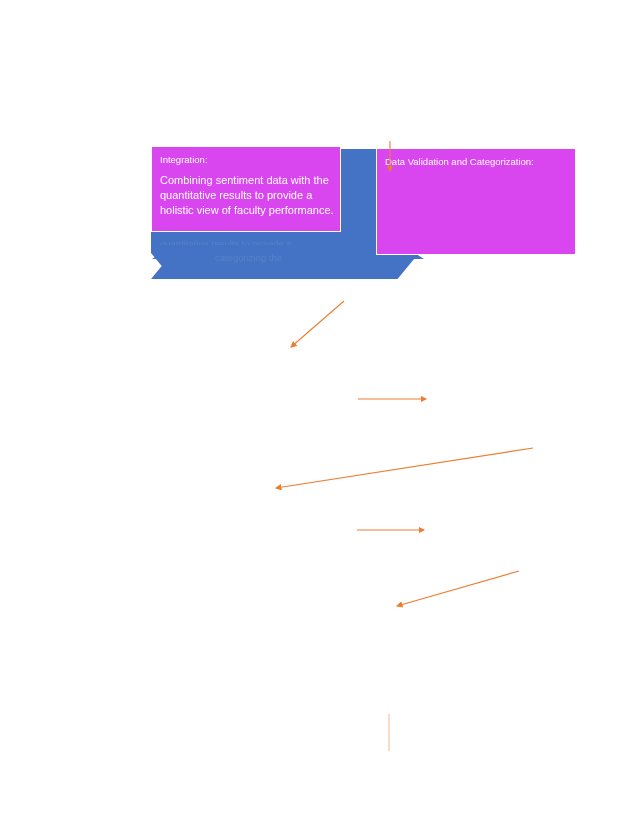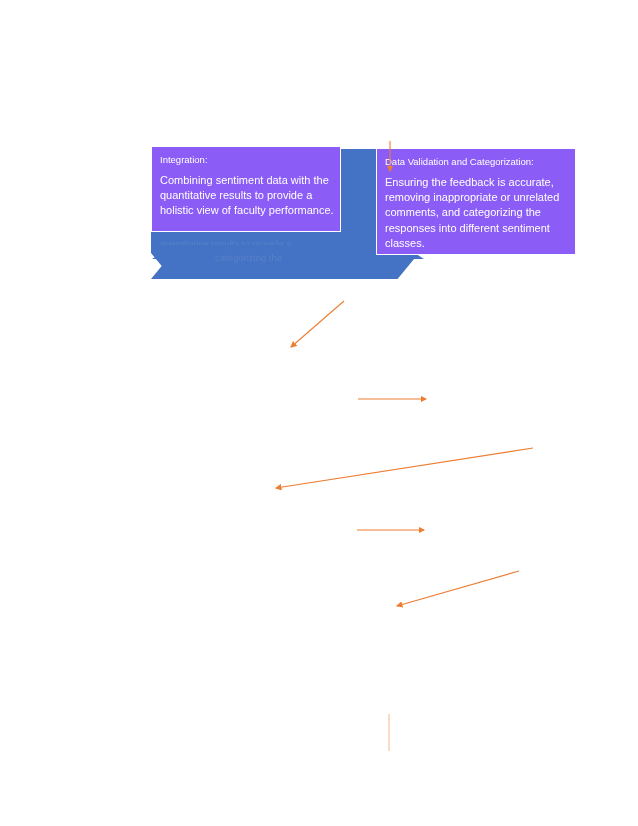--- a/index.html
+++ b/index.html
@@ -28,21 +28,21 @@
     clip-path: polygon(0% 0%, 100% 0%, 96% 50%, 100% 100%, 0% 100%, 4% 50%);
   }
   .banner-slant {
     position: absolute;
     background: #4472C4;
     clip-path: polygon(0% 0%, 100% 0%, 92% 100%, 0% 100%, 4% 50%);
   }
   
   .tbox {
     position: absolute;
-    background: #8b5cf6;
+    background: #d946ef;
     color: #ffffff;
     box-sizing: border-box;
   }
   .tbox-inner {
     position: absolute;
     box-sizing: border-box;
     border: 1px solid #ffffff;
   }
   .tbox-title {
     font-size: 9.5px;
@@ -93,21 +93,20 @@
 
   <div class="banner-notch" style="left:152px; top:245px; width:272px; height:14px;"></div>
 
   <div class="banner-slant" style="left:151px; top:253px; width:268px; height:26px;"></div>
 
   <div class="ghost-text ghost-fainter" style="left:215px; top:250px; width:180px;">categorizing the</div>
 
   <div class="tbox" style="left:362px; top:148px; width:200px; height:107px;margin-left:14px;">
     <div class="tbox-inner" style="left:0px; top:0px; width:200px; height:107px;"></div>
     <div class="tbox-title" style="position:absolute; left:9px; top:7px;">Data Validation and Categorization:</div>
-    <div class="tbox-body" style="position:absolute; left:9px; top:27px; width:182px;"> Ensuring the feedback is accurate, removing inappropriate or unrelated comments, and categorizing the responses into different sentiment classes.</div>
   </div>
 
   <div class="tbox" style="left:151px; top:146px; width:190px; height:86px;">
     <div class="tbox-inner" style="left:0px; top:0px; width:190px; height:86px;"></div>
     <div class="tbox-title" style="position:absolute; left:9px; top:7px;">Integration:</div>
     <div class="tbox-body" style="position:absolute; left:9px; top:27px; width:175px;"> Combining sentiment data with the quantitative results to provide a holistic view of faculty performance.</div>
   </div>
 
   <svg class="overlay" viewBox="0 0 638 826" xmlns="http://www.w3.org/2000/svg">
     <defs>

